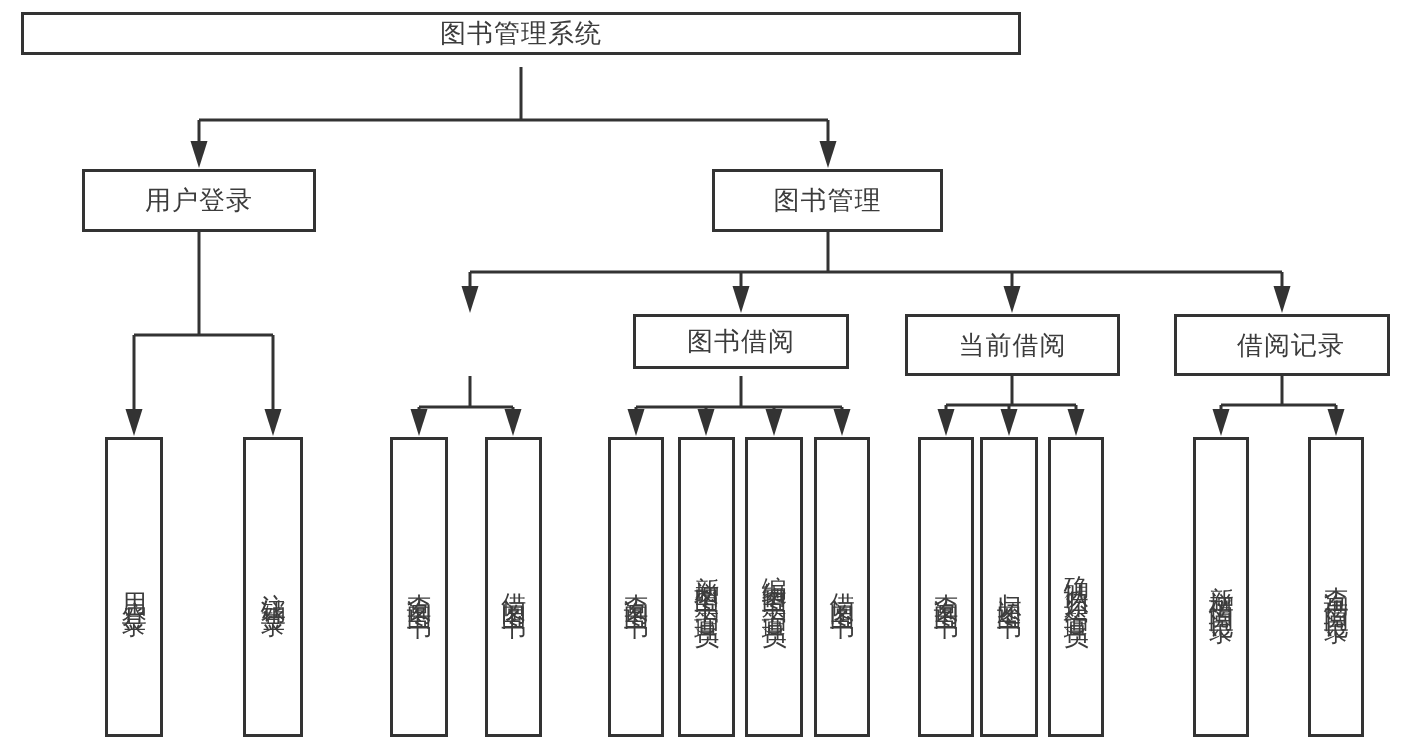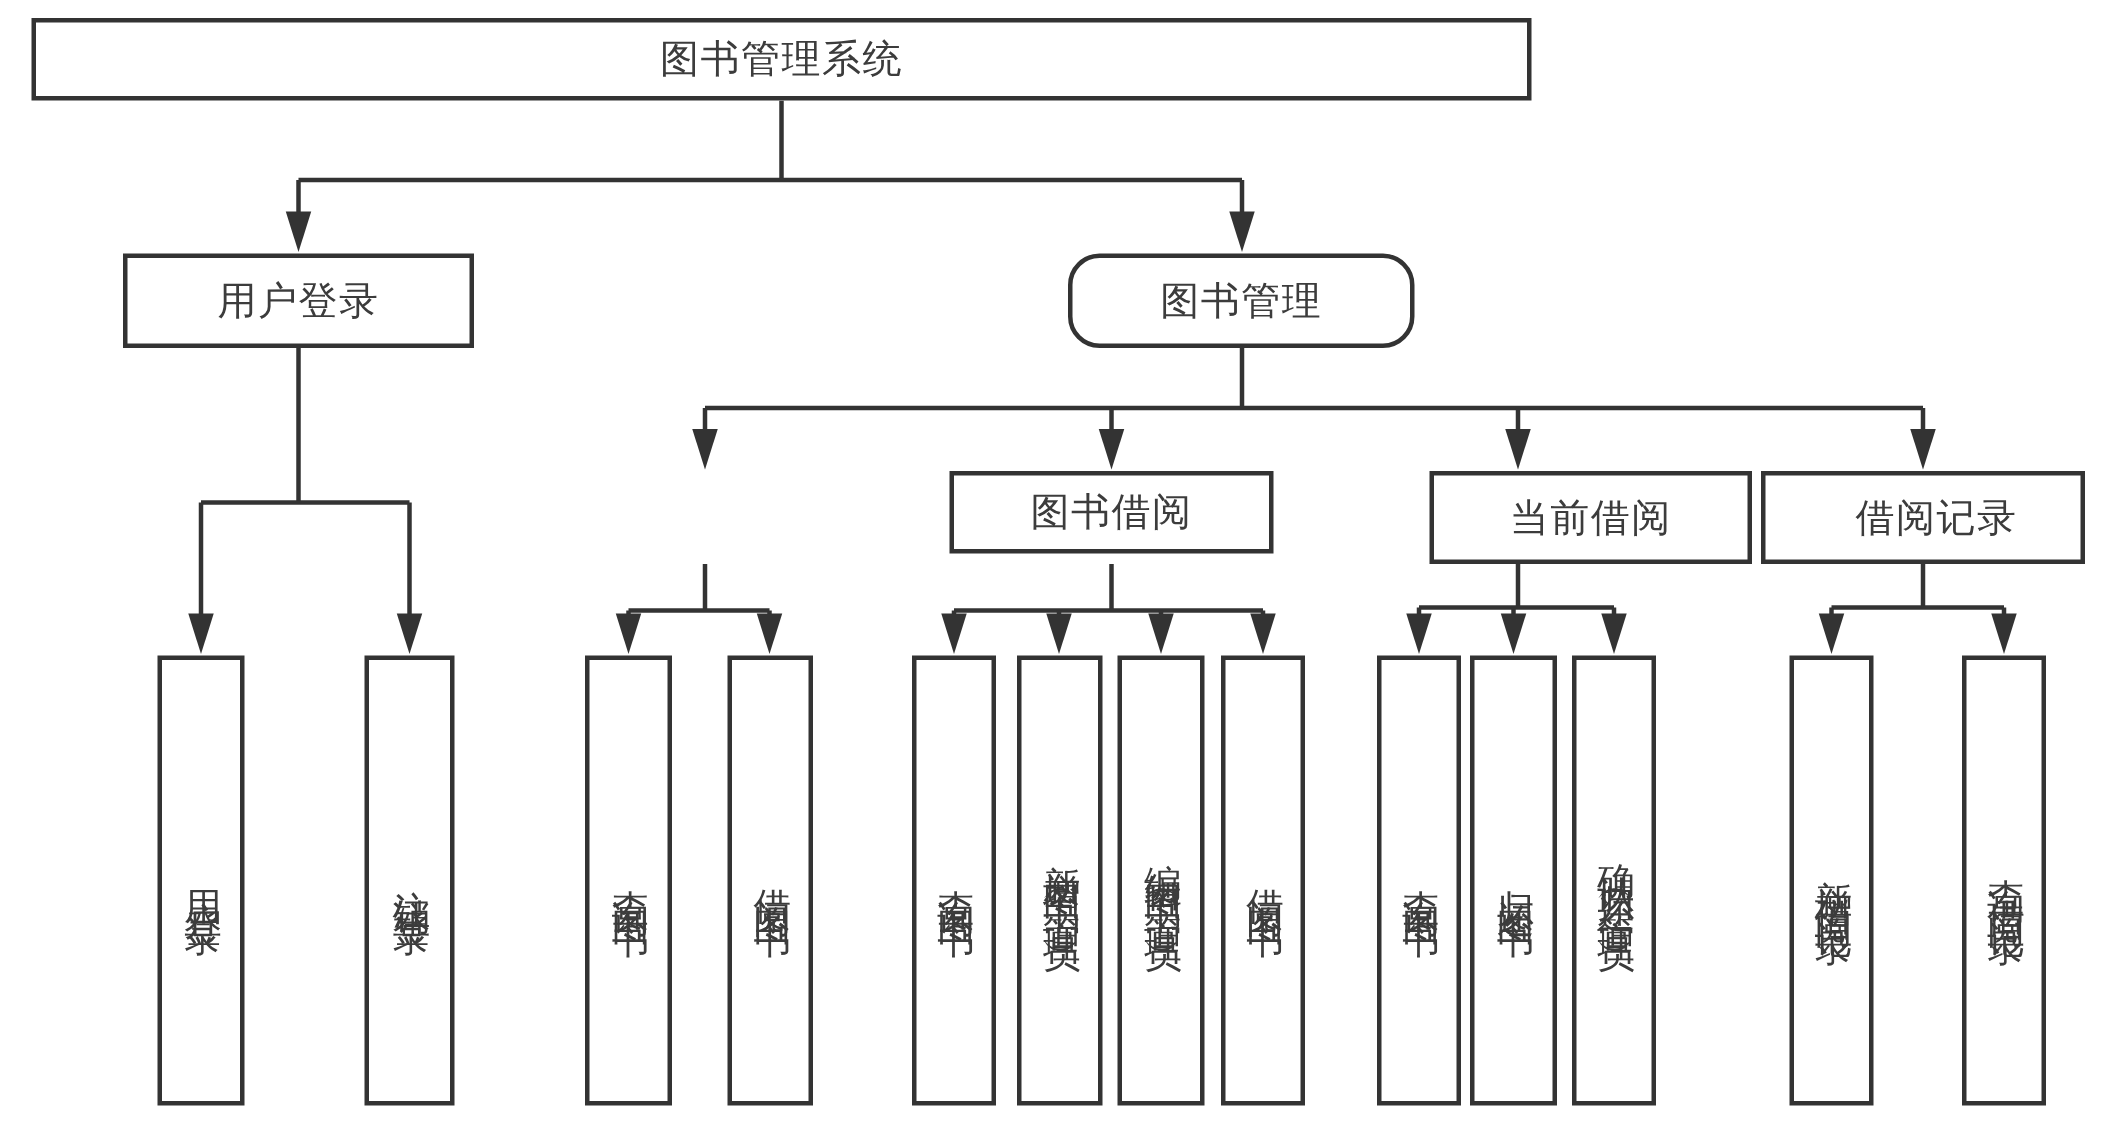--- a/index.html
+++ b/index.html
@@ -109,35 +109,35 @@
       <line x1="1076" y1="405" x2="1076" y2="416" stroke="#333333" stroke-width="3"></line>
       <polygon points="1067.5,409 1084.5,409 1076,436" fill="#333333"></polygon>
       <line x1="1282" y1="376" x2="1282" y2="405" stroke="#333333" stroke-width="3"></line>
       <line x1="1221" y1="405" x2="1336" y2="405" stroke="#333333" stroke-width="3"></line>
       <line x1="1221" y1="405" x2="1221" y2="416" stroke="#333333" stroke-width="3"></line>
       <polygon points="1212.5,409 1229.5,409 1221,436" fill="#333333"></polygon>
       <line x1="1336" y1="405" x2="1336" y2="416" stroke="#333333" stroke-width="3"></line>
       <polygon points="1327.5,409 1344.5,409 1336,436" fill="#333333"></polygon>
     </svg>
 
-  <div class="node hnode" style="left:21px; top:12px; width:1000px; height:55px;">
+  <div class="node hnode" style="left:21px; top:12px; width:1000px; height:43px;">
     <span>图书管理系统</span>
   </div>
 
   <div class="node hnode" style="left:82px; top:169px; width:234px; height:63px;">
     <span>用户登录</span>
   </div>
-  <div class="node hnode" style="left:712px; top:169px; width:231px; height:63px;border-radius:21px;">
+  <div class="node hnode" style="left:712px; top:169px; width:231px; height:63px;">
     <span>图书管理</span>
   </div>
 
   <div class="node hnode" style="left:633px; top:314px; width:216px; height:55px;">
     <span>图书借阅</span>
   </div>
-  <div class="node hnode" style="left:905px; top:314px; width:215px; height:62px;margin-left:48px;">
+  <div class="node hnode" style="left:905px; top:314px; width:215px; height:62px;">
     <span>当前借阅</span>
   </div>
   <div class="node hnode" style="left:1174px; top:314px; width:216px; height:62px;padding-left:18px;">
     <span>借阅记录</span>
   </div>
 
   <div class="node vnode" style="left:105px; top:437px; width:58px; height:300px;">
     <span>用户登录</span>
   </div>
   <div class="node vnode" style="left:243px; top:437px; width:60px; height:300px;">

